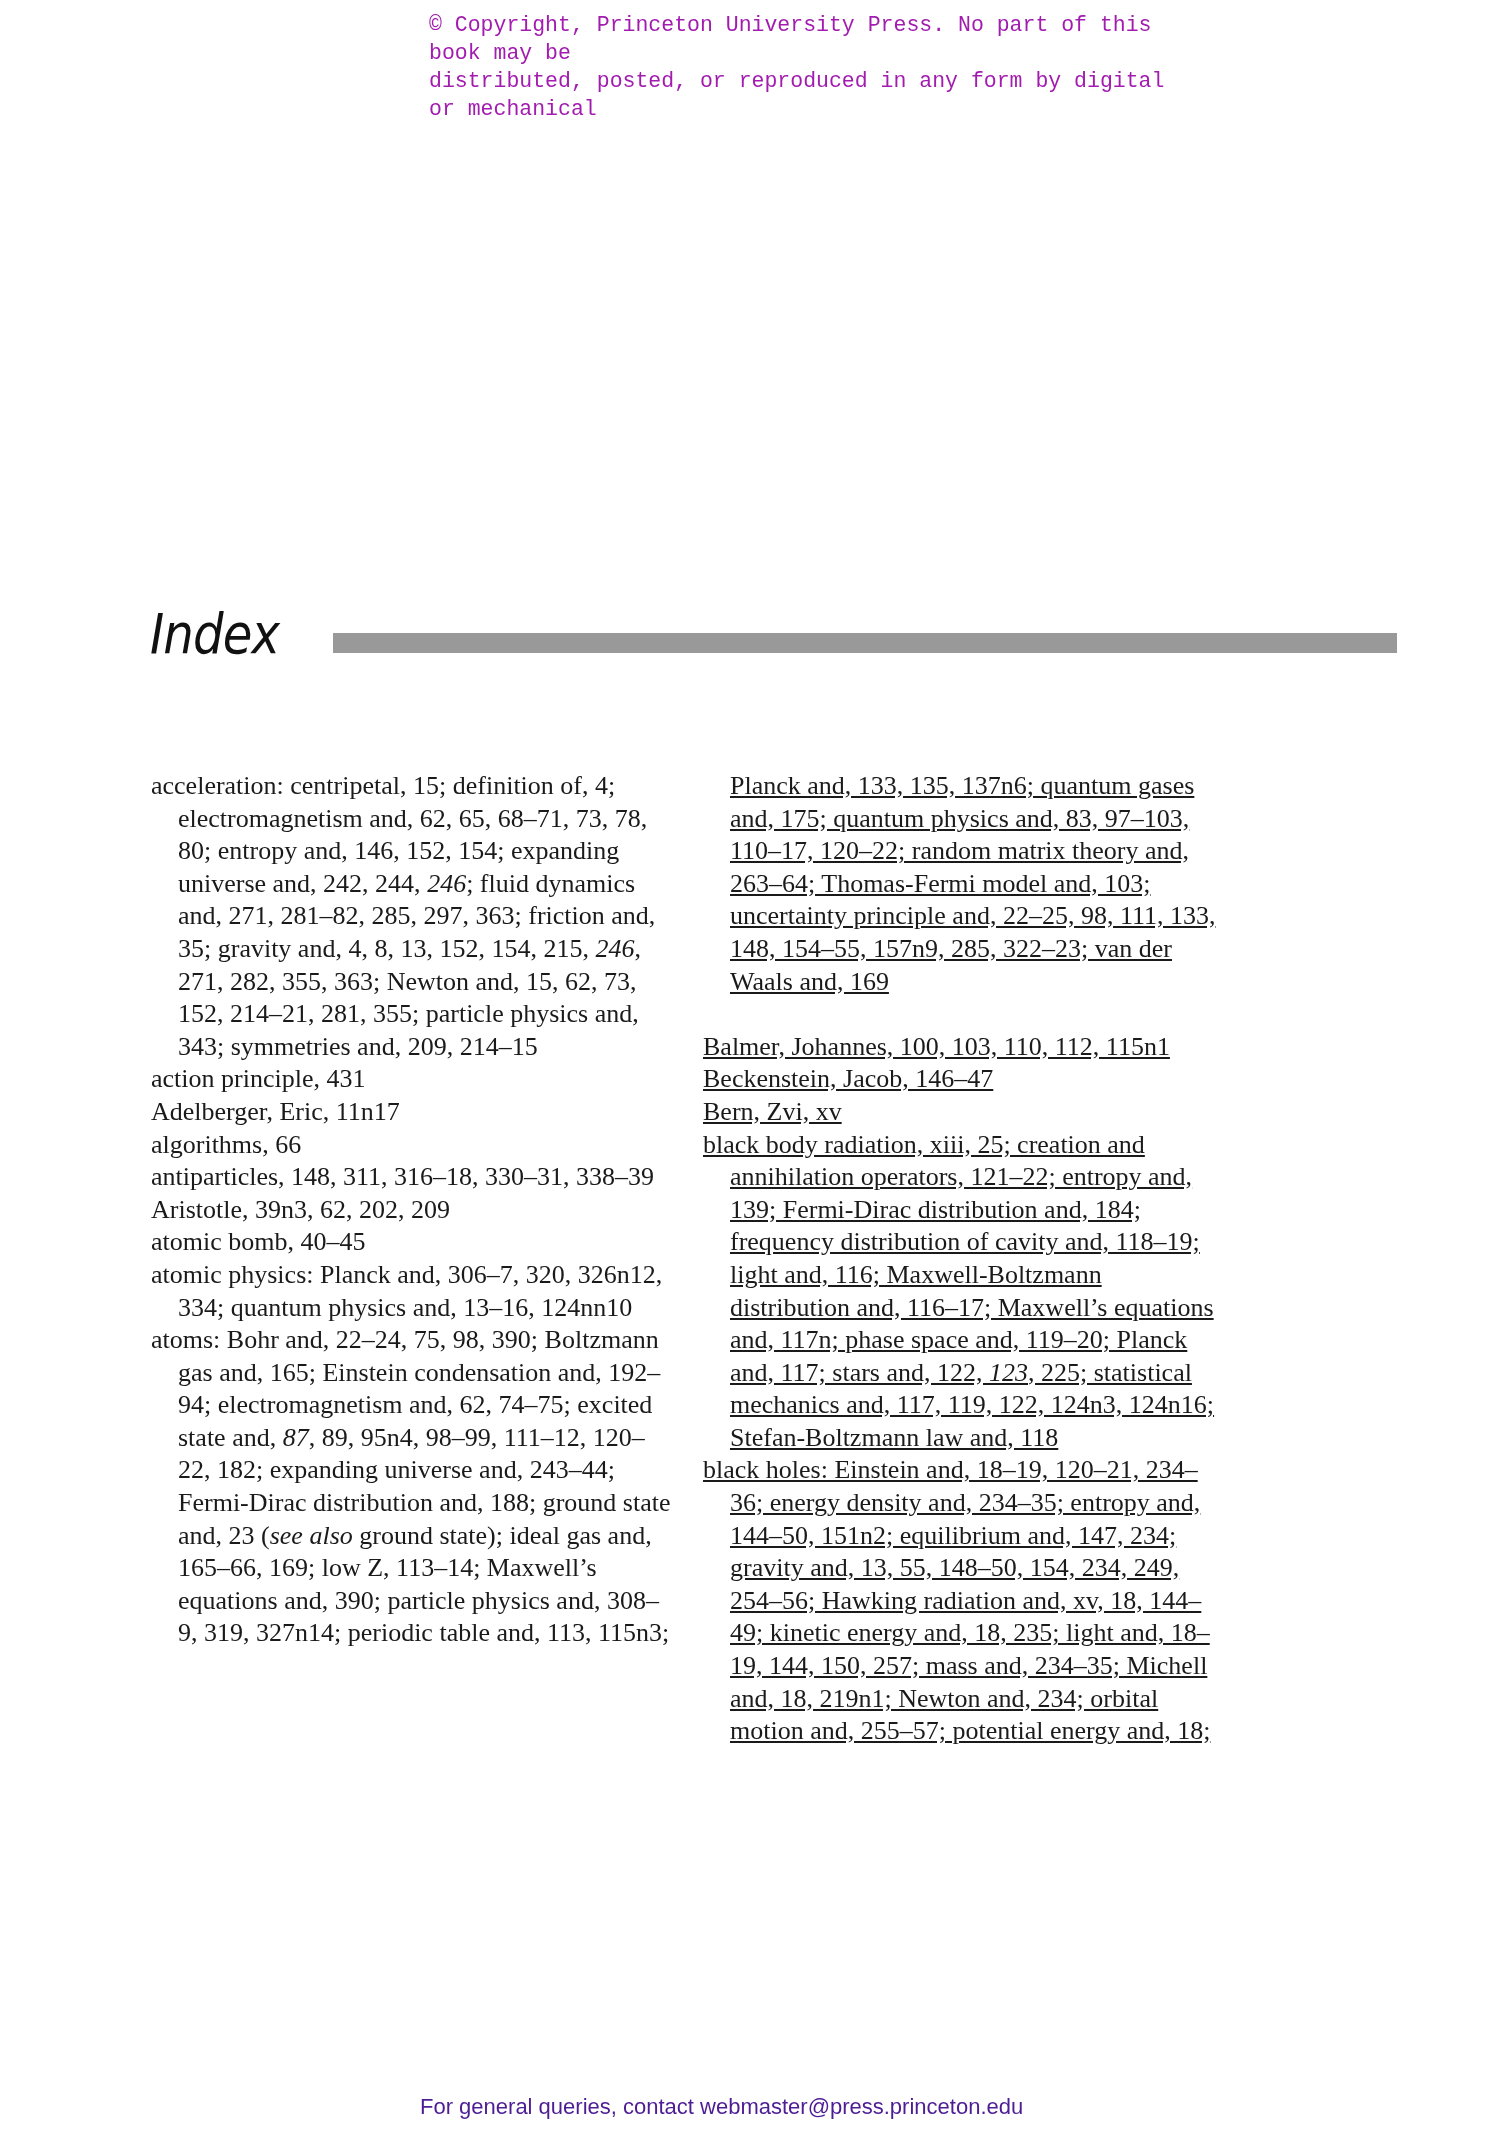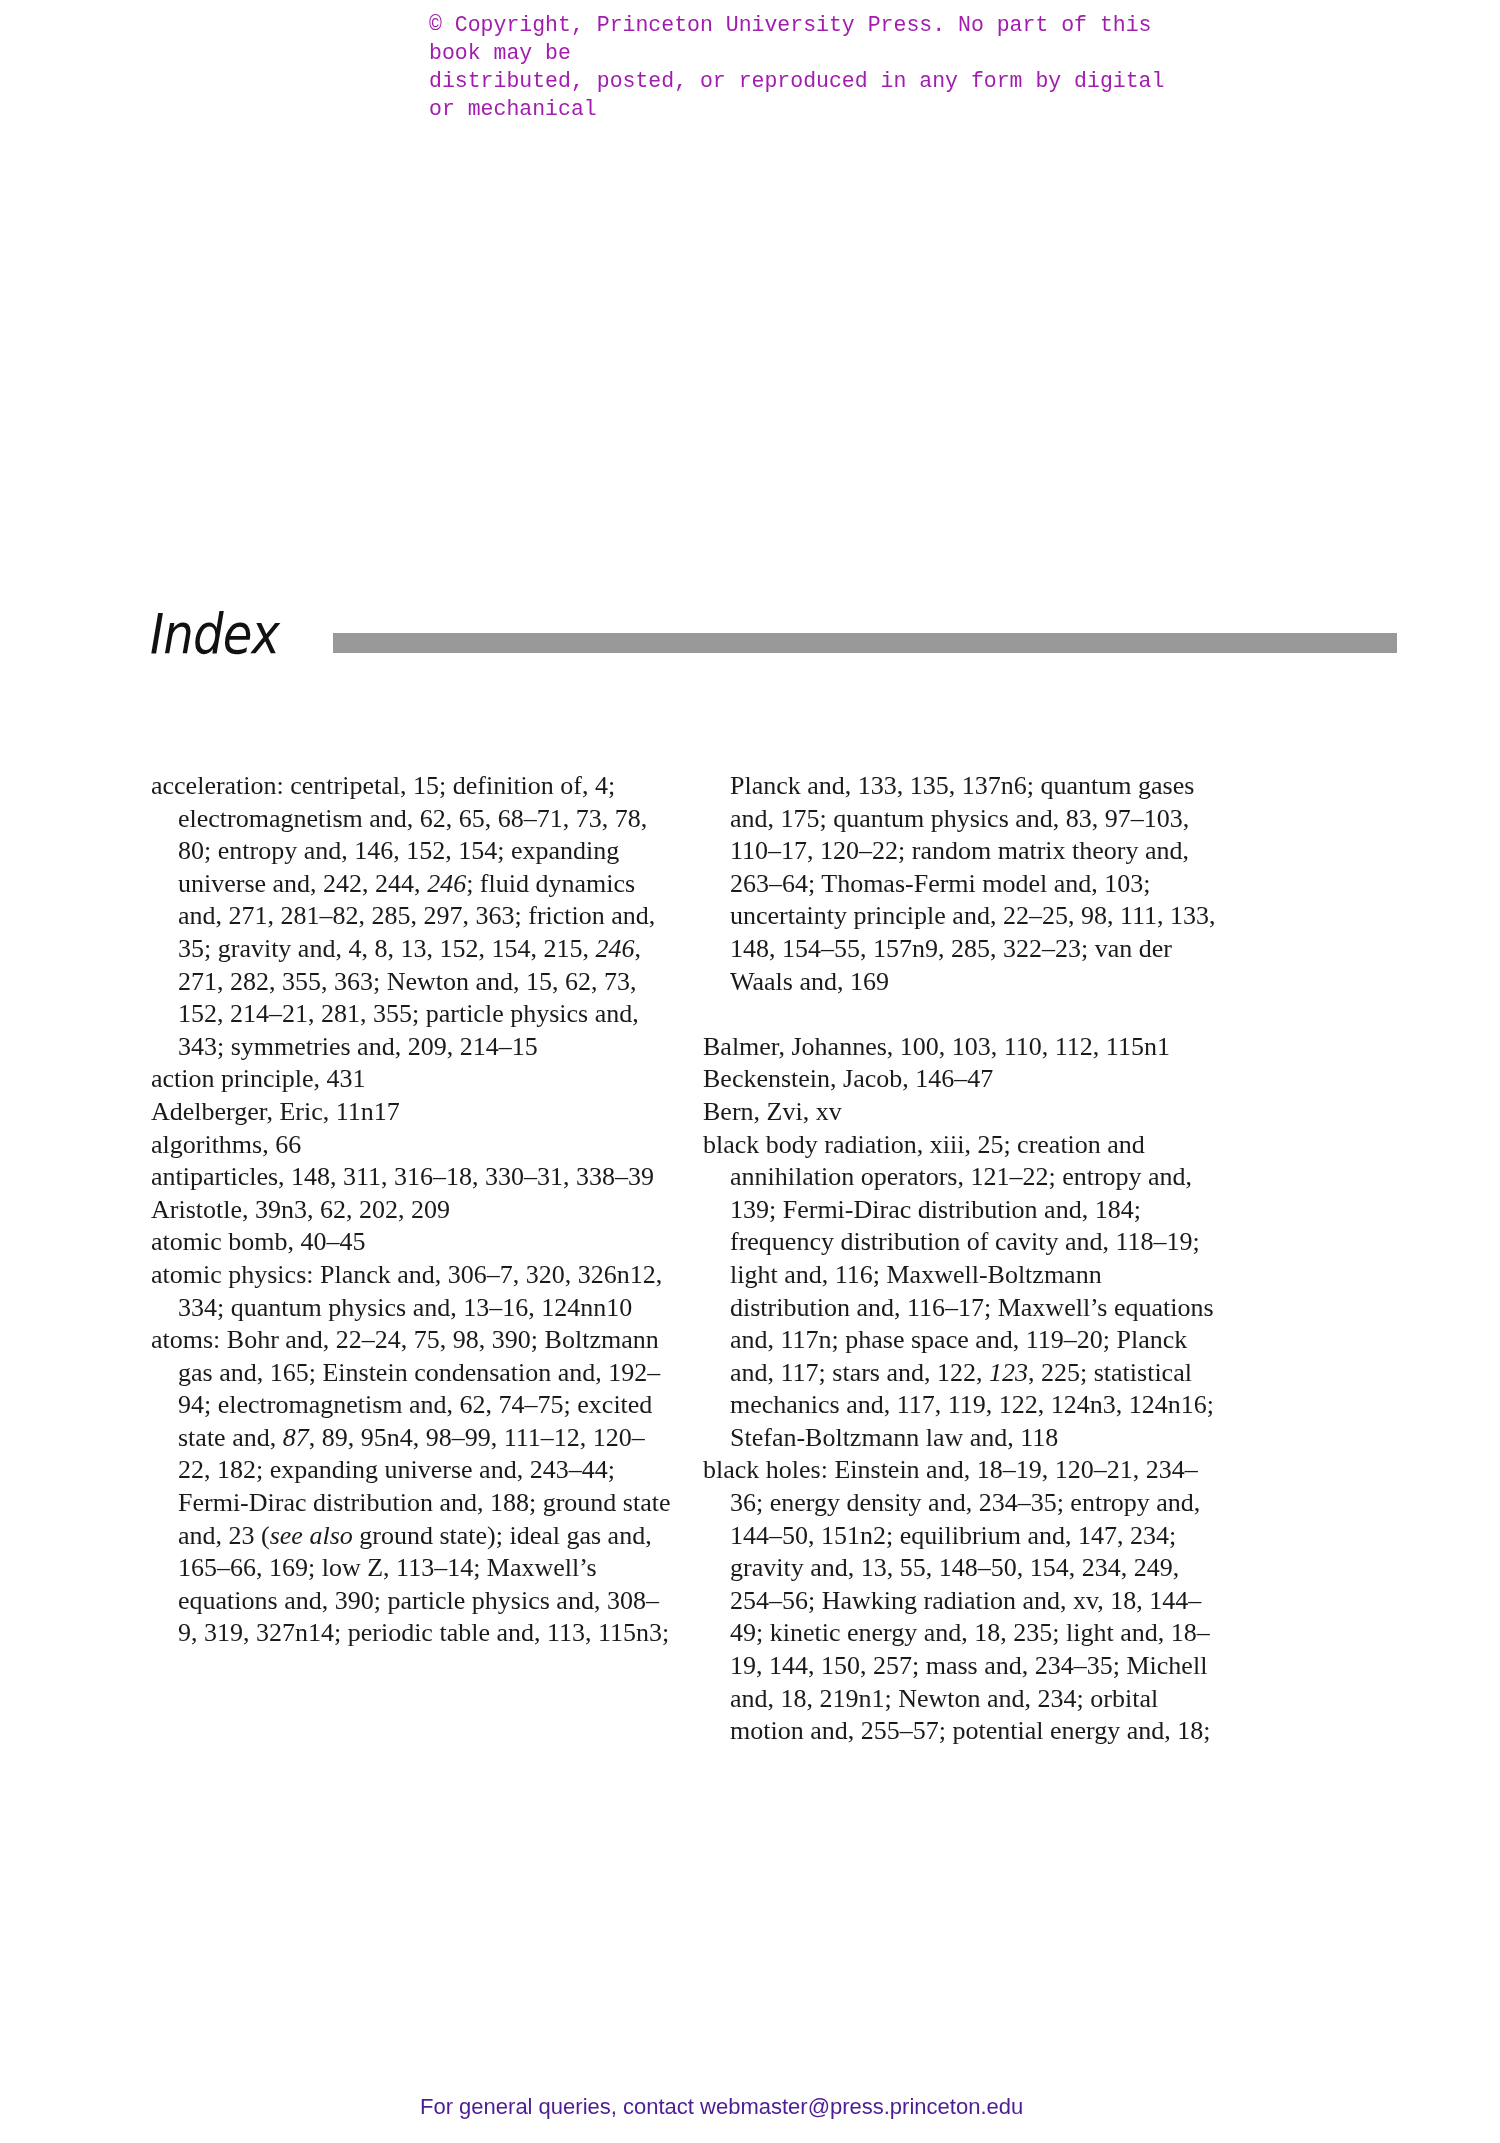--- a/index.html
+++ b/index.html
@@ -16,21 +16,21 @@
   }
   .heading-rule {
     position: absolute; left: 333px; top: 633px; width: 1064px; height: 20px;
     background: #999999;
   }
   .column {
     position: absolute; top: 770px; width: 520px;
     font-family: "Liberation Serif", serif; font-size: 26px; line-height: 32.6px; color: #1a1a1a;
   }
   .col-left { left: 151px; }
-  .col-right { left: 703px; }
+  .col-right { left: 703px; text-decoration: underline; }
   .entry { padding-left: 27px; text-indent: -27px; margin: 0; }
   .entry.continued { padding-left: 27px; text-indent: 0; }
   .entry.gap { margin-top: 32.6px; }
   .ital { font-style: italic; }
   .footer {
     position: absolute; left: 420px; top: 2093px; width: 700px;
     font-family: "Liberation Sans", sans-serif; font-size: 22px; line-height: 28px; color: #4c1d95;
   }
 </style>
 </head>

